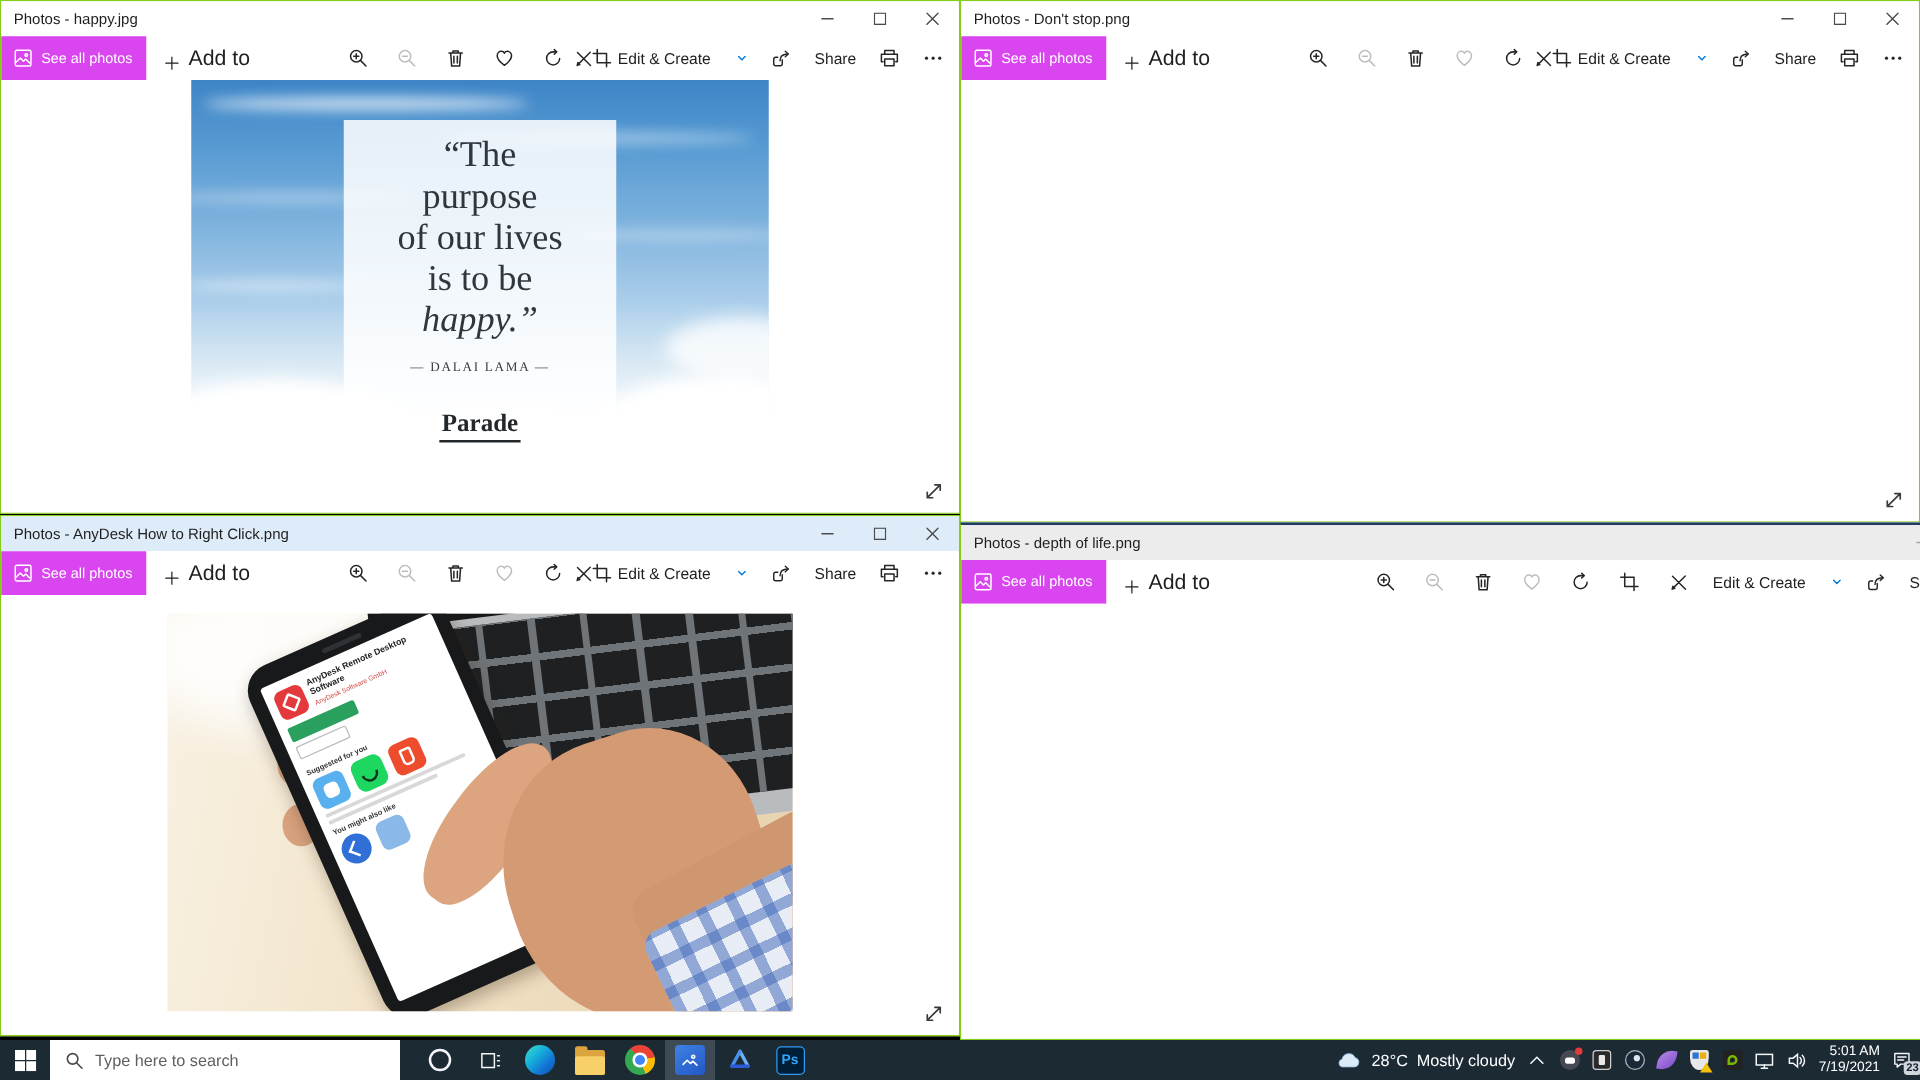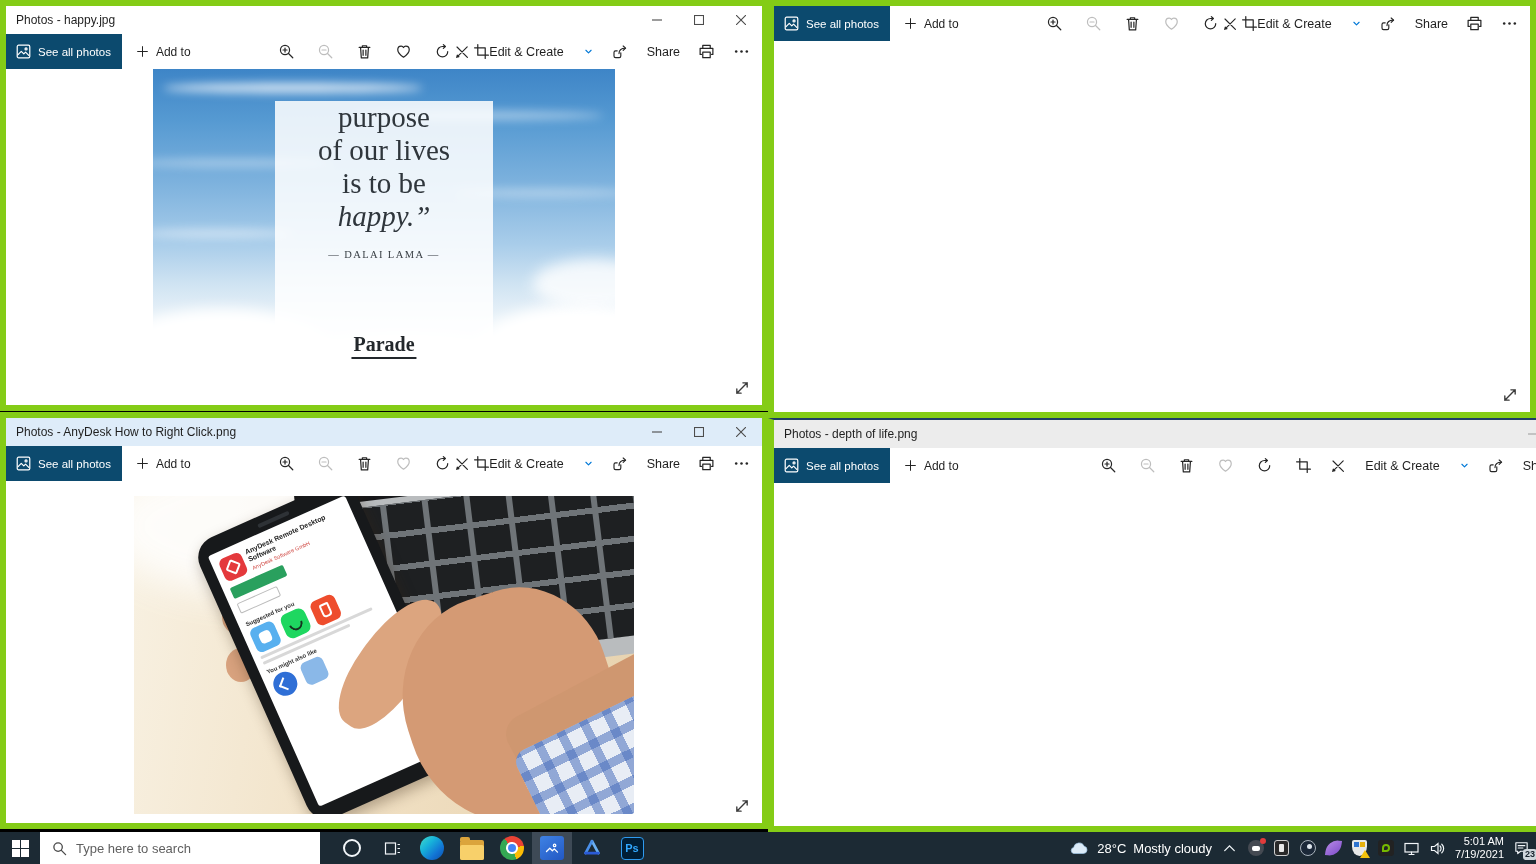--- a/index.html
+++ b/index.html
@@ -1,41 +1,41 @@
 <!DOCTYPE html>
 <html><head>
 <meta charset="utf-8">
 <style>
   * { margin:0; padding:0; box-sizing:border-box; }
   html,body { width:1536px; height:864px; overflow:hidden; background:#000;
     font-family:"Liberation Sans", sans-serif; }
   .stage { position:absolute; inset:0; width:1536px; height:864px; }
 
   
-  .pwin { position:absolute; background:#fff; border:6px solid #84cc16; display:flex; flex-direction:column; }
+  .pwin { position:absolute; background:#fff; border:1px solid #84cc16; display:flex; flex-direction:column; }
   .w-tl { left:0;   top:0;   width:768px; height:411px; }
   .w-tr { left:768px;top:0;  width:768px; height:418px; }
   .w-bl { left:0;   top:412px;width:768px; height:417px; }
   .w-br { left:768px;top:418px;width:876px; height:414px; border-top:2px solid #1e3c64; }
 
   .titlebar { height:28px; background:#fff; display:flex; align-items:stretch; flex:none; }
   .w-bl .titlebar { background:#deecf9; }
   .w-br .titlebar { background:#ececec; }
   .title { flex:1; font-size:12px; line-height:28px; padding-left:10px; color:#1f1f1f;
     white-space:nowrap; overflow:hidden; }
   .caps { display:flex; }
   .cap { width:42px; display:flex; align-items:center; justify-content:center; color:#4c4c4c; cursor:pointer; }
   .cap svg { width:10px; height:10px; fill:none; stroke:currentColor; stroke-width:1.1; }
   .w-br .cap { color:#a2a2a2; }
 
   .toolbar { height:35px; background:#fff; position:relative; display:flex; align-items:center; flex:none; }
-  .seeall { height:35px; background:#0c4a6e; color:#fff; display:flex; align-items:center; gap:7px;
+  .seeall { height:35px; background:#d946ef; color:#fff; display:flex; align-items:center; gap:7px;
     padding:0 11px 0 10px; font-size:11.5px; cursor:pointer; flex:none; }
   .seeall svg { width:15px; height:15px; fill:none; stroke:#fff; stroke-width:1.3; stroke-linecap:round; stroke-linejoin:round; }
-  .addto { display:flex; align-items:flex-start; gap:7px; margin-left:14px; font-size:12px; color:#1f1f1f; cursor:pointer; }
+  .addto { display:flex; align-items:flex-end; gap:7px; margin-left:14px; font-size:17px; color:#1f1f1f; cursor:pointer; }
   .addto svg { width:13px; height:13px; fill:none; stroke:#1f1f1f; stroke-width:1.2; stroke-linecap:round; }
   .tb-center { position:absolute; left:50%; transform:translateX(-50%); display:flex; gap:22px; align-items:center; }
   .tb-right { position:absolute; right:12px; display:flex; gap:18px; align-items:center; }
   .tbicon { background:none; border:none; width:17px; height:17px; color:#262626; cursor:pointer; padding:0; }
   .tbicon svg { width:100%; height:100%; fill:none; stroke:currentColor; stroke-width:1.15;
     stroke-linecap:round; stroke-linejoin:round; }
   .tbicon svg .dot { fill:currentColor; stroke:none; }
   .dim { color:#bdbdbd !important; }
   .dim-heart .heart-btn { color:#bdbdbd; }
   .tb-lbl { display:flex; align-items:center; gap:19px; font-size:12.5px; color:#1f1f1f; cursor:pointer; }
@@ -293,37 +293,58 @@
         <div class="streak" style="left:200px;top:42px;width:250px;height:9px;opacity:.6;"></div>
         <div class="streak" style="left:-20px;top:90px;width:200px;height:8px;opacity:.5;"></div>
         <div class="streak" style="left:300px;top:120px;width:180px;height:8px;opacity:.5;"></div>
         <div class="streak" style="left:-10px;top:160px;width:150px;height:9px;opacity:.6;"></div>
         <div class="puff" style="left:-40px;top:240px;width:220px;height:90px;"></div>
         <div class="puff" style="left:120px;top:265px;width:260px;height:80px;"></div>
         <div class="puff" style="left:320px;top:235px;width:220px;height:100px;"></div>
         <div class="puff" style="left:40px;top:300px;width:420px;height:60px;filter:blur(4px);"></div>
         <div class="puff" style="left:380px;top:190px;width:120px;height:50px;opacity:.8;"></div>
         <div class="quote-panel">
+          <div class="q-line first">“The</div>
           <div class="q-line">purpose</div>
           <div class="q-line">of our lives</div>
           <div class="q-line">is to be</div>
           <div class="q-line italic">happy.”</div>
           <div class="q-attr">— DALAI LAMA —</div>
           <div class="q-brand">Parade</div>
         </div>
       </div>
       <div class="expand">
         <svg viewBox="0 0 16 16">
             <path d="M3.4 12.6L12.6 3.4M12.6 3.4H8.8M12.6 3.4v3.8M3.4 12.6h3.8M3.4 12.6V8.8"></path>
           </svg>
       </div>
     </div>
   </div>
 
   <div class="pwin w-tr dim-heart">
+    <div class="titlebar">
+      <span class="title">Photos - Don't stop.png</span>
+      <span class="caps caps-slot">
+  <span class="cap">
+            <svg viewBox="0 0 10 10">
+              <path d="M0 5h10"></path>
+            </svg>
+          </span>
+  <span class="cap">
+            <svg viewBox="0 0 10 10">
+              <rect x="0.5" y="0.5" width="9" height="9"></rect>
+            </svg>
+          </span>
+  <span class="cap">
+            <svg viewBox="0 0 10 10">
+              <path d="M0 0l10 10M10 0L0 10"></path>
+            </svg>
+          </span>
+</span>
+    </div>
     <div class="toolbar toolbar-slot">
   <div class="seeall">
     <svg viewBox="0 0 16 16">
             <rect x="1.3" y="1.3" width="13.4" height="13.4" rx="1.5"></rect>
             <path d="M2.2 11.3l3.4-3.4 2.7 2.7 1.9-1.9 3.4 3.4"></path>
             <circle cx="10.7" cy="5.3" r="1.1"></circle>
           </svg>
     <span>See all photos</span>
   </div>
   <div class="addto">

